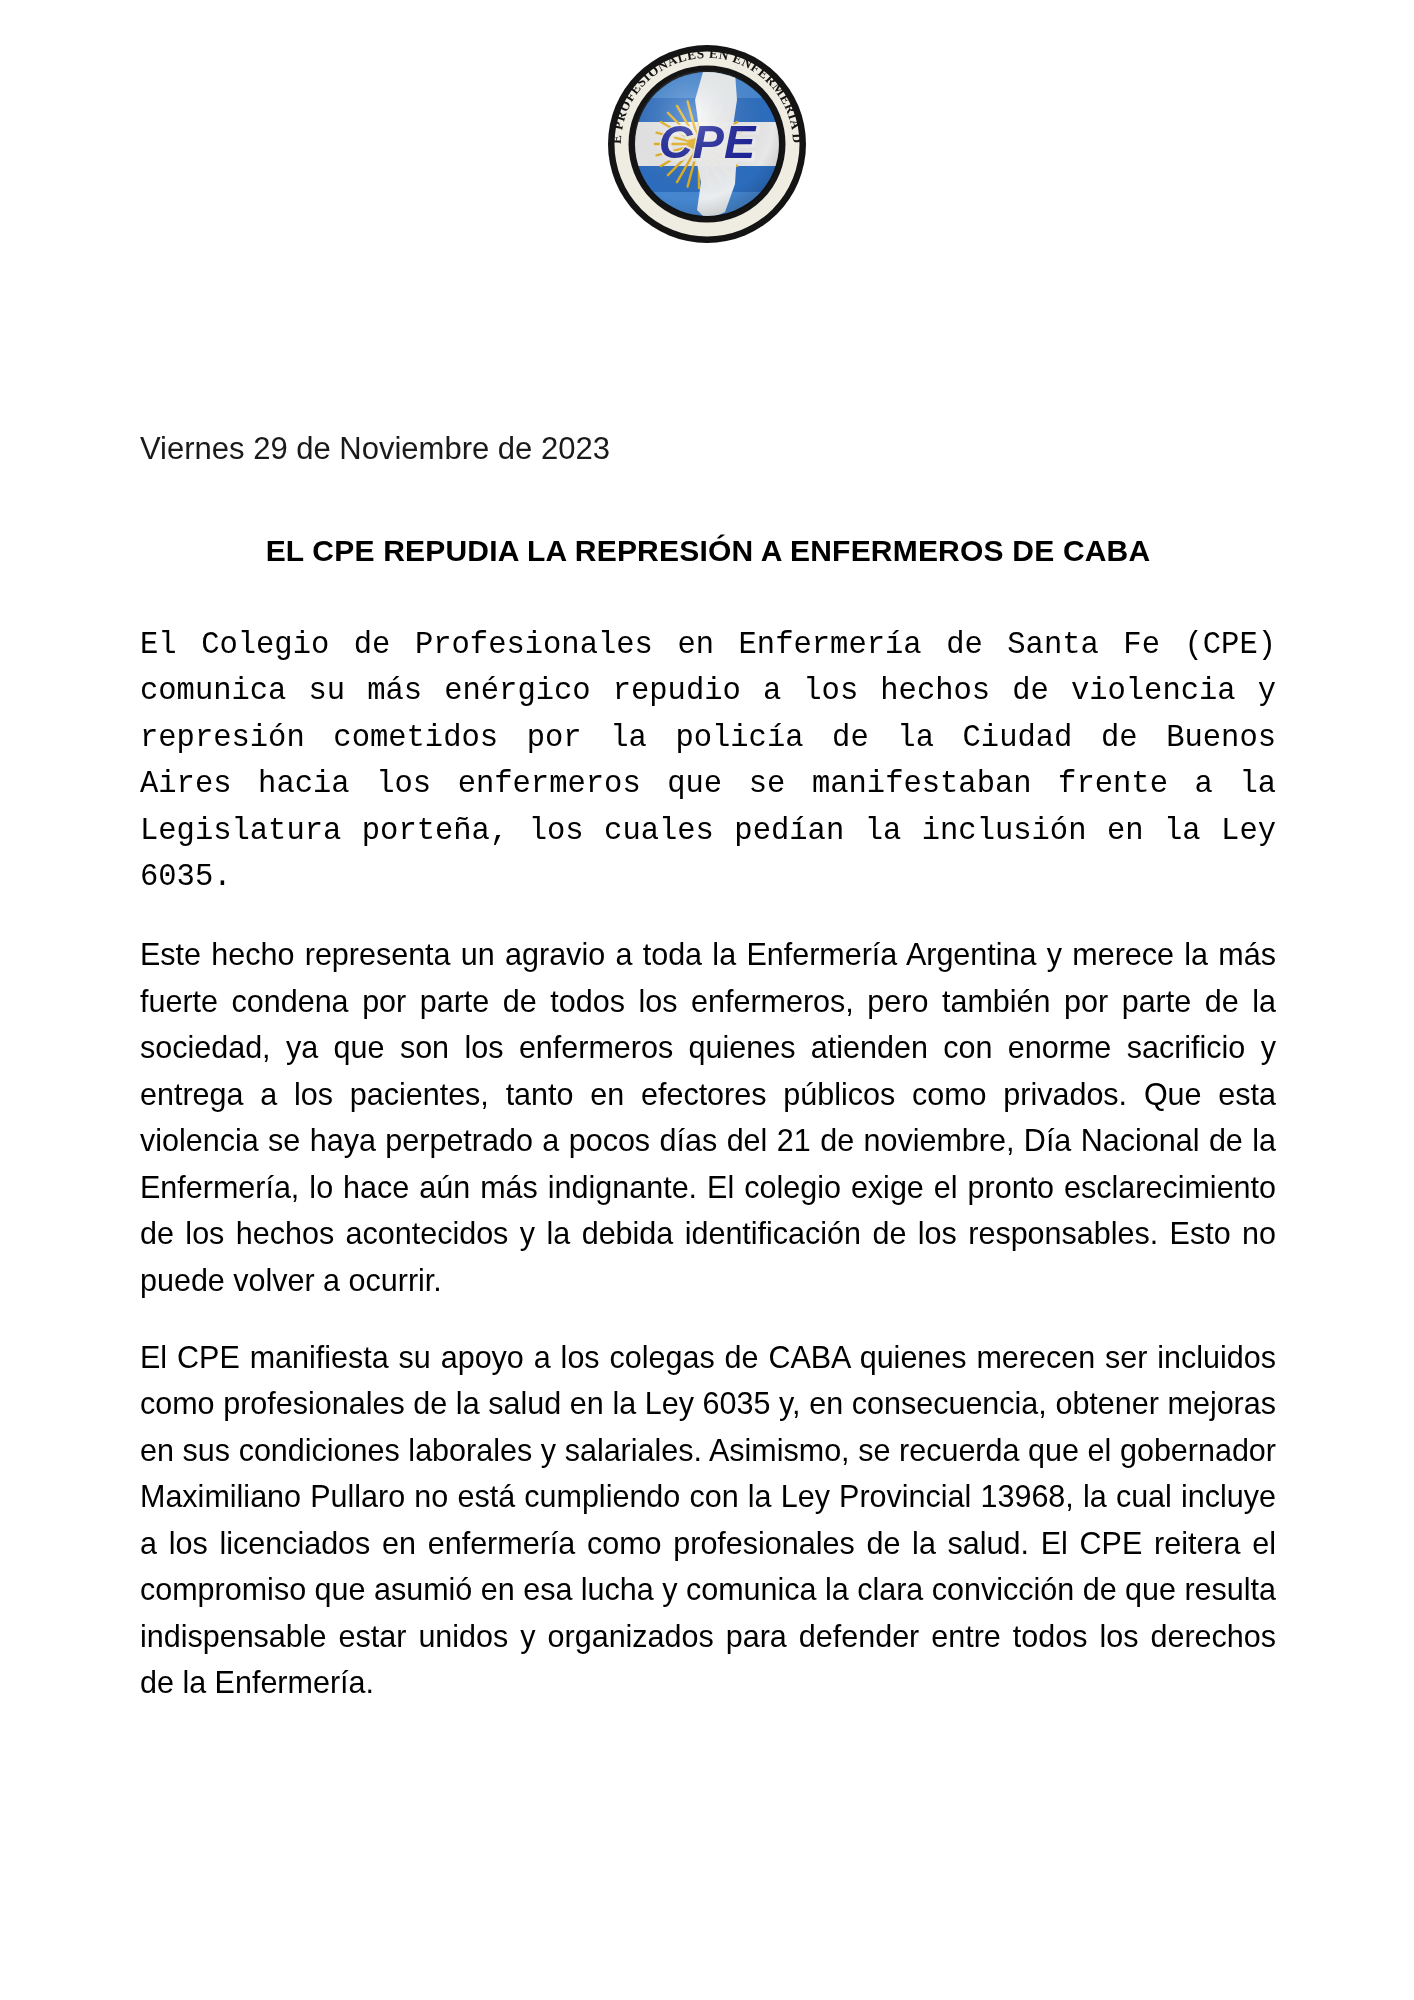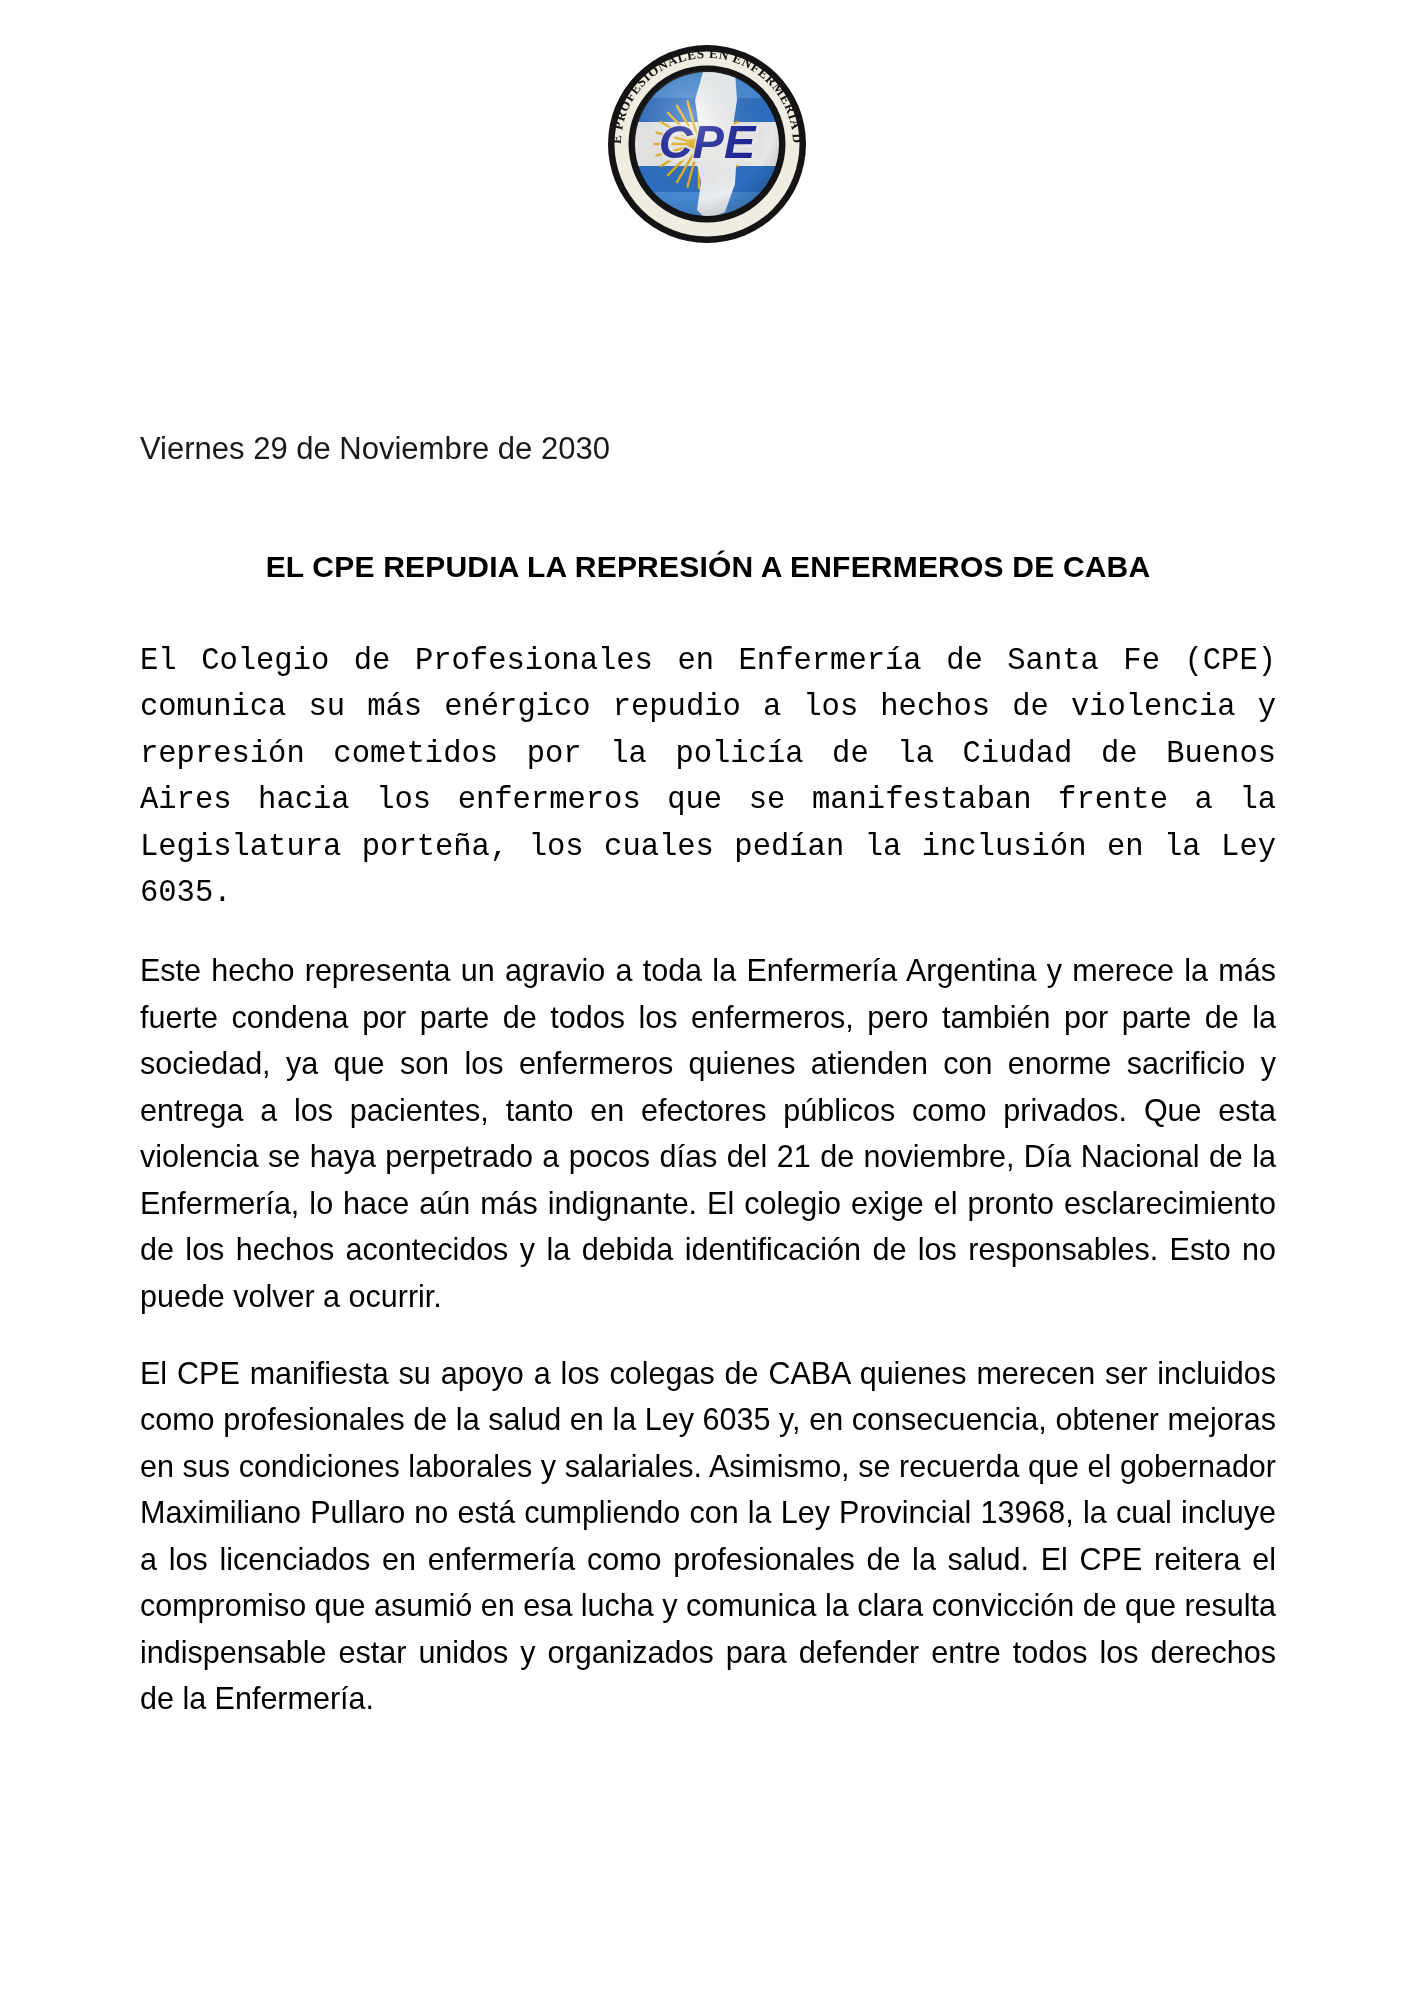--- a/index.html
+++ b/index.html
@@ -55,21 +55,21 @@
   }
 
   .dateline {
     font-size: 31px;
     line-height: 1.34;
     color: #1a1a1a;
   }
   .dateline .dl-line { display: block; }
 
   .doc-title {
-    margin-top: 80px;
+    margin-top: 64px;
     text-align: center;
     font-size: 30px;
     font-weight: bold;
     letter-spacing: 0.2px;
     color: #000000;
   }
 
   .para {
     margin-top: 30px;
     font-size: 30.5px;
@@ -165,21 +165,21 @@
         <circle cx="102" cy="102" r="76" fill="none" stroke="#141414" stroke-width="5"></circle>
         <circle cx="102" cy="102" r="95" fill="none" stroke="#141414" stroke-width="5"></circle>
       </svg>
     </div>
 
   </div>
 
   <div class="body-block">
 
     <div class="dateline">
-      <span class="dl-line">Viernes 29 de Noviembre de 2030</span>
+      <span class="dl-line">Viernes 29 de Noviembre de 2023</span>
     </div>
 
     <div class="doc-title">EL CPE REPUDIA LA REPRESIÓN A ENFERMEROS DE CABA</div>
 
     <p class="para first">El Colegio de Profesionales en Enfermería de Santa Fe (CPE) comunica su más enérgico repudio a los hechos de violencia y represión cometidos por la policía de la Ciudad de Buenos Aires hacia los enfermeros que se manifestaban frente a la Legislatura porteña, los cuales pedían la inclusión en la Ley 6035.</p>
     <p class="para">Este hecho representa un agravio a toda la Enfermería Argentina y merece la más fuerte condena por parte de todos los enfermeros, pero también por parte de la sociedad, ya que son los enfermeros quienes atienden con enorme sacrificio y entrega a los pacientes, tanto en efectores públicos como privados. Que esta violencia se haya perpetrado a pocos días del 21 de noviembre, Día Nacional de la Enfermería, lo hace aún más indignante. El colegio exige el pronto esclarecimiento de los hechos acontecidos y la debida identificación de los responsables. Esto no puede volver a ocurrir.</p>
     <p class="para">El CPE manifiesta su apoyo a los colegas de CABA quienes merecen ser incluidos como profesionales de la salud en la Ley 6035 y, en consecuencia, obtener mejoras en sus condiciones laborales y salariales. Asimismo, se recuerda que el gobernador Maximiliano Pullaro no está cumpliendo con la Ley Provincial 13968, la cual incluye a los licenciados en enfermería como profesionales de la salud. El CPE reitera el compromiso que asumió en esa lucha y comunica la clara convicción de que resulta indispensable estar unidos y organizados para defender entre todos los derechos de la Enfermería.</p>
   </div>
 
 </div>

